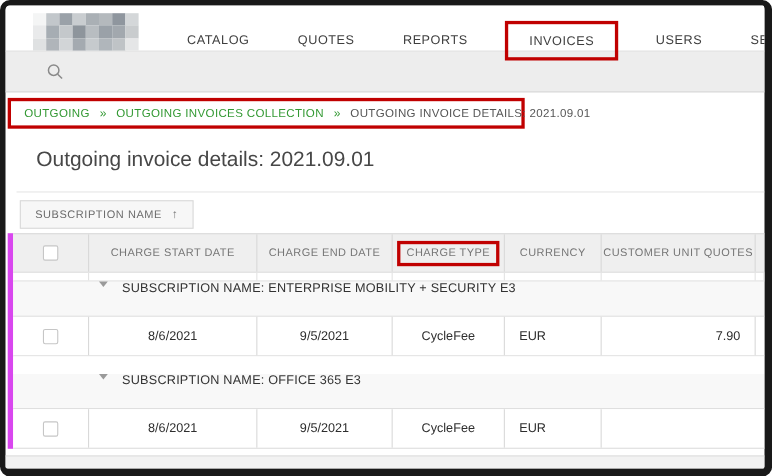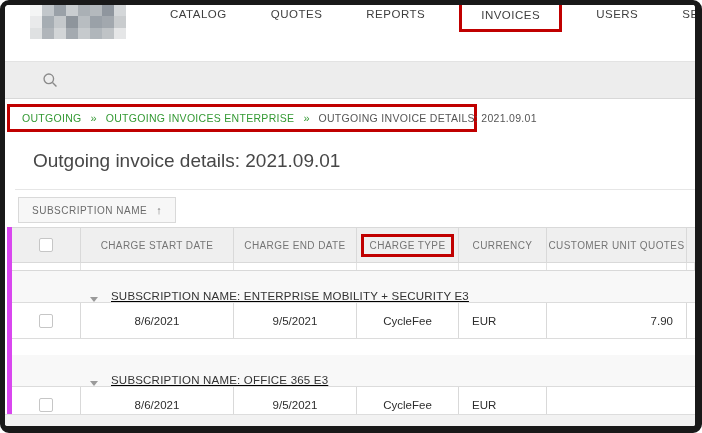--- a/index.html
+++ b/index.html
@@ -6,21 +6,21 @@
   html,body { background:#fff; }
   body { font-family:"Liberation Sans","DejaVu Sans",sans-serif; width:702px; }
 
   .screen{
     width:702px; height:433px; background:#fff; position:relative; overflow:hidden;
     border:5px solid #191919; border-right-width:7px; border-bottom-width:7px;
     border-radius:9px;
   }
 
   
-  .topnav{ height:56px; display:flex; align-items:flex-start; padding-left:25px; background:#fff; }
+  .topnav{ height:41px; display:flex; align-items:flex-end; padding-left:25px; background:#fff; }
   .logo{ width:96px; height:34px; display:grid; grid-template-columns:repeat(8,1fr);
          grid-template-rows:repeat(3,1fr); margin-right:44px; flex:0 0 auto; }
   .logo i{ display:block; }
   .navitems{ display:flex; align-items:center; gap:44px; }
   .navitem{ font-size:11.5px; letter-spacing:.5px; color:#3e3e3e; white-space:nowrap; cursor:pointer; }
   .red-box{ border:3px solid #c00000; }
   .nav-hl{ padding:6px 19px; margin:-9px -10px; }
 
   
   .searchbar{ height:38px; background:#ededed; border-top:1px solid #e3e3e3;
@@ -51,21 +51,21 @@
   .grid{ display:grid; grid-template-columns:69px 153px 123px 102px 88px 140px 1fr; }
   .cell{ border-right:1px solid #d9d9d9; display:flex; align-items:center; justify-content:center; }
   .cell.sliver{ border-right:none; }
   .thead{ height:36px; background:#efefef; border-top:1px solid #d9d9d9; border-bottom:1px solid #d9d9d9; }
   .thead .cell{ font-size:10px; color:#757575; letter-spacing:.4px; text-align:center; cursor:pointer; }
   .th-hl{ padding:3px 6px; margin:-7px -6px; }
   .spacer8{ height:8px; background:#fff; border-bottom:1px solid #d9d9d9; }
   .spacer8 .cell{ border-right:1px solid #e3e3e3; }
   .spacer16{ height:16px; background:#fff; }
   .grouprow{ height:32px; background:#f8f8f8; border-bottom:1px solid #dcdcdc;
-             display:flex; align-items:flex-end; padding-left:78px; gap:13px; cursor:pointer;text-decoration:underline; }
+             display:flex; align-items:flex-start; padding-left:78px; gap:13px; cursor:pointer; }
   .group-label{ font-size:11.5px; color:#333; letter-spacing:.2px; white-space:nowrap; }
   .caret{ width:0; height:0; border-left:4px solid transparent; border-right:4px solid transparent;
           border-top:5px solid #9a9a9a; }
   .trow{ height:36px; background:#fff; border-bottom:1px solid #dcdcdc;
          font-size:11.5px; color:#2e2e2e; }
   .cell.left{ justify-content:flex-start; padding-left:13px; }
   .cell.right{ justify-content:flex-end; padding-right:13px; }
   .checkbox{ width:14px; height:14px; background:#fff; border:1px solid #c6c6c6;
              border-radius:2px; cursor:pointer; }
   .bottomstrip{ position:absolute; left:0; right:0; bottom:0; height:12px;
@@ -121,21 +121,21 @@
         <circle cx="8" cy="8" r="5.6" fill="none" stroke="#8a8a8a" stroke-width="1.6"></circle>
         <line x1="12.3" y1="12.3" x2="17" y2="17" stroke="#8a8a8a" stroke-width="1.6"></line>
       </svg>
     </span>
   </div>
 
   <div class="crumbrow">
     <div class="red-box crumbbox">
       <span class="crumb link">OUTGOING</span>
       <span class="crumb-sep">»</span>
-      <span class="crumb link">OUTGOING INVOICES ENTERPRISE</span>
+      <span class="crumb link">OUTGOING INVOICES COLLECTION</span>
       <span class="crumb-sep">»</span>
       <span class="crumb current">OUTGOING INVOICE DETAILS: 2021.09.01</span>
     </div>
   </div>
 
   <h1 class="pagetitle">Outgoing invoice details: 2021.09.01</h1>
   <div class="titleline"></div>
 
   <div class="chiprow">
     <div class="chip">

